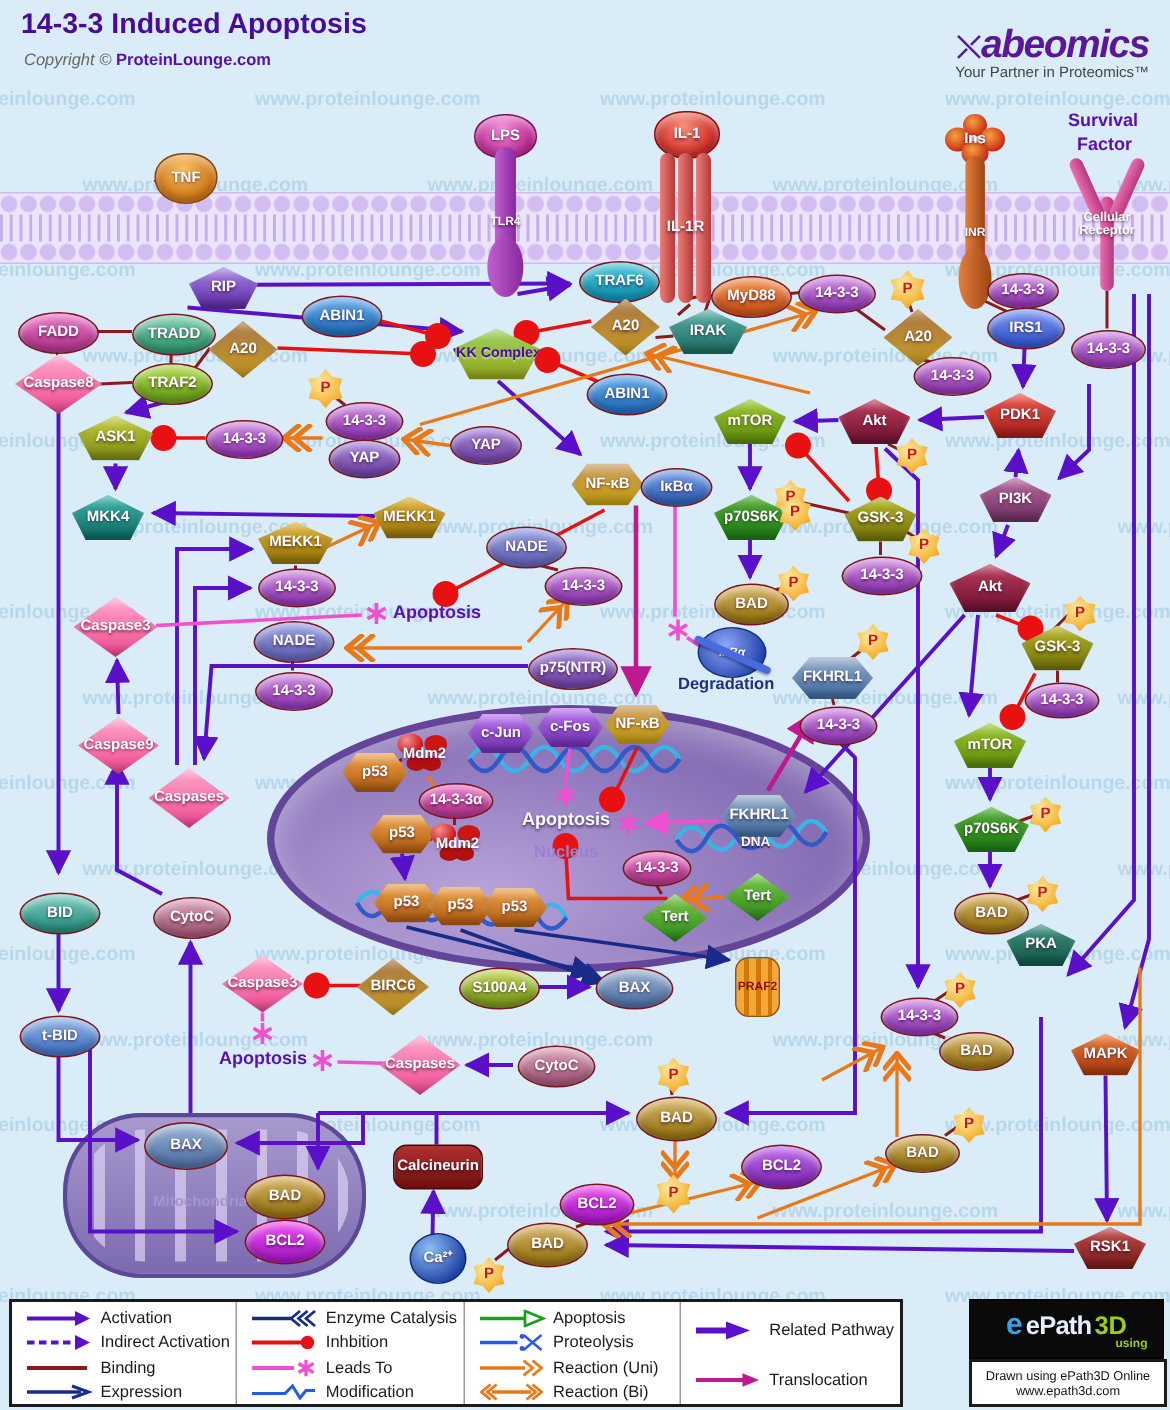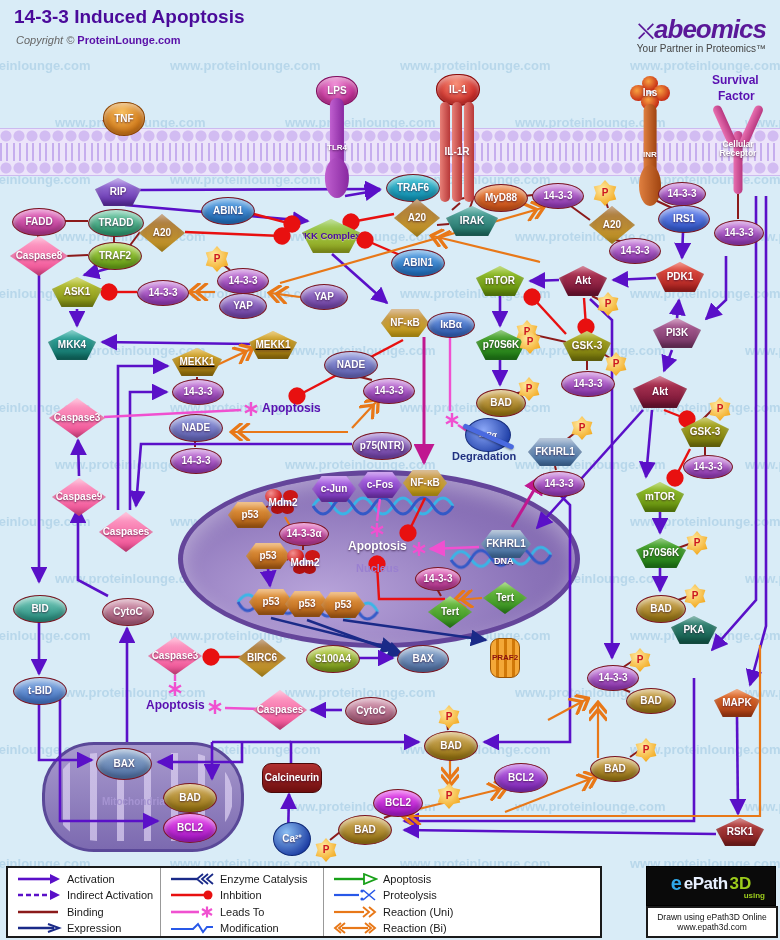--- a/index.html
+++ b/index.html
@@ -87,32 +87,32 @@
   .pal-goldE{background:linear-gradient(180deg,#d8b468,#8f6c08);}
   .pal-bidE{background:linear-gradient(180deg,#7ccec0,#1f8878);}
   .pal-tbidE{background:linear-gradient(180deg,#90b4e4,#3a6cc0);}
   .pal-cytocE{background:linear-gradient(180deg,#d8a2b8,#a05070);}
   .pal-s100E{background:linear-gradient(180deg,#c4d85c,#6f9210);}
   .pal-baxE{background:linear-gradient(180deg,#9ab4d4,#48699f);}
   .pal-bcl2E{background:linear-gradient(180deg,#ee52ee,#a012c4);}
   .pal-bcl2pE{background:linear-gradient(180deg,#c06ae8,#7a22b4);}
   .pal-ikbaE{background:linear-gradient(180deg,#7aa0e8,#2858b0);}
   .pal-swirlE{background:radial-gradient(circle at 40% 35%,#8ca8f8,#2040a8 80%);}
-  .pal-ripP{background:linear-gradient(180deg,#a684e0,#5c28a8);}
+  .pal-ripP{background:linear-gradient(180deg,#a684e0,#5c28a8);margin-left:31px;}
   .pal-oliveP{background:linear-gradient(180deg,#c2cc3e,#7e8c10);}
   .pal-ikkP{background:linear-gradient(180deg,#9cd060,#96a81a);}
   .pal-tealP{background:linear-gradient(180deg,#3cb4aa,#0c6c62);}
   .pal-irakP{background:linear-gradient(180deg,#5cb0a8,#1a6c60);}
   .pal-mtorP{background:linear-gradient(180deg,#9cc832,#5f8c08);}
   .pal-p70P{background:linear-gradient(180deg,#52ac34,#1c7c14);}
   .pal-aktP{background:linear-gradient(180deg,#bc3c5c,#6e1030);}
   .pal-pdk1P{background:linear-gradient(180deg,#ec5848,#a81c1c);}
   .pal-pi3kP{background:linear-gradient(180deg,#b868a0,#703060);}
   .pal-gskP{background:linear-gradient(180deg,#b4b428,#747408);}
-  .pal-goldP{background:linear-gradient(180deg,#e0b034,#9a7408);text-decoration:underline;}
+  .pal-goldP{background:linear-gradient(180deg,#e0b034,#9a7408);}
   .pal-pkaP{background:linear-gradient(180deg,#409080,#0e5848);}
   .pal-mapkP{background:linear-gradient(180deg,#ec7834,#a83810);}
   .pal-rsk1P{background:linear-gradient(180deg,#c04848,#7a1a1a);}
   .pal-nfkbH{background:linear-gradient(180deg,#c89858,#caa210);}
   .pal-cjunH{background:linear-gradient(180deg,#b670ec,#7430b8);}
   .pal-p53H{background:linear-gradient(180deg,#eca048,#b05c10);}
   .pal-fkhrlH{background:linear-gradient(180deg,#92aac8,#3e6ca2);}
   .pal-tertD{background:linear-gradient(180deg,#7cc84c,#2a8818);}
   .pal-calcR{background:linear-gradient(180deg,#b03030,#6e0e0e);}
   .pal-crimsonR i{background:linear-gradient(90deg,#f27898,#c01848 70%);}
@@ -466,20 +466,36 @@
             <path d="M31,1 L37,6 L31,11 M37,1 L43,6 L37,11" fill="none" stroke="#e87818" stroke-width="1.9"></path>
           </svg>
           <span>Reaction (Uni)</span>
         </div>
       <div class="lrow">
           <svg width="46" height="12">
             <line x1="10" y1="6" x2="36" y2="6" stroke="#e87818" stroke-width="2.2"></line>
             <path d="M13,1 L7,6 L13,11 M9,1 L3,6 L9,11 M33,1 L39,6 L33,11 M37,1 L43,6 L37,11" fill="none" stroke="#e87818" stroke-width="1.9"></path>
           </svg>
           <span>Reaction (Bi)</span>
+        </div>
+    </div>
+    <div class="lcol c4">
+      <div class="lrow">
+          <svg width="46" height="12">
+            <line x1="2" y1="6" x2="24" y2="6" stroke="#5a10c8" stroke-width="4"></line>
+            <path d="M22,0 L38,6 L22,12 z" fill="#5a10c8"></path>
+          </svg>
+          <span>Related Pathway</span>
+        </div>
+      <div class="lrow">
+          <svg width="46" height="12">
+            <line x1="2" y1="6" x2="34" y2="6" stroke="#c01890" stroke-width="2.6"></line>
+            <path d="M33,1.5 L44,6 L33,10.5 z" fill="#c01890"></path>
+          </svg>
+          <span>Translocation</span>
         </div>
     </div>
   </div>
 
   <div class="credit-black">
     <div class="row">
       <span class="e">e</span>
       <span class="m">ePath</span>
       <span class="d3">3D</span>
     </div>

